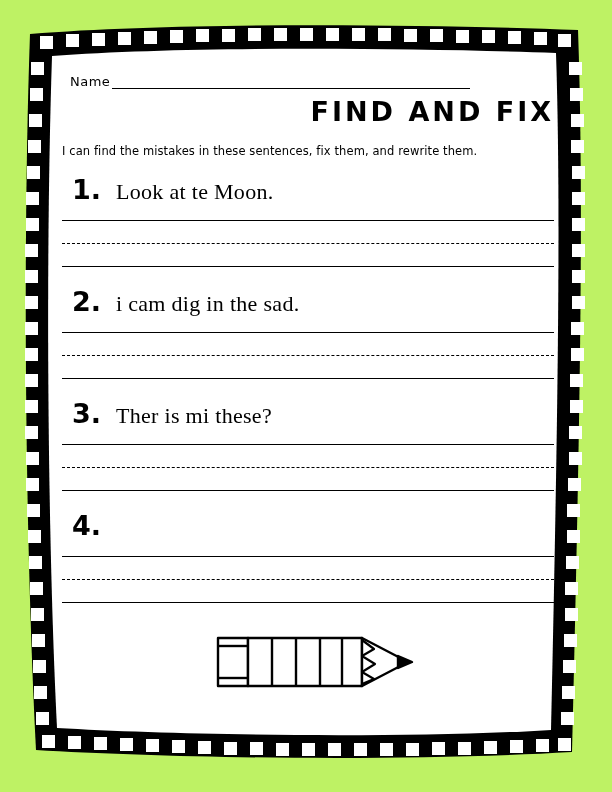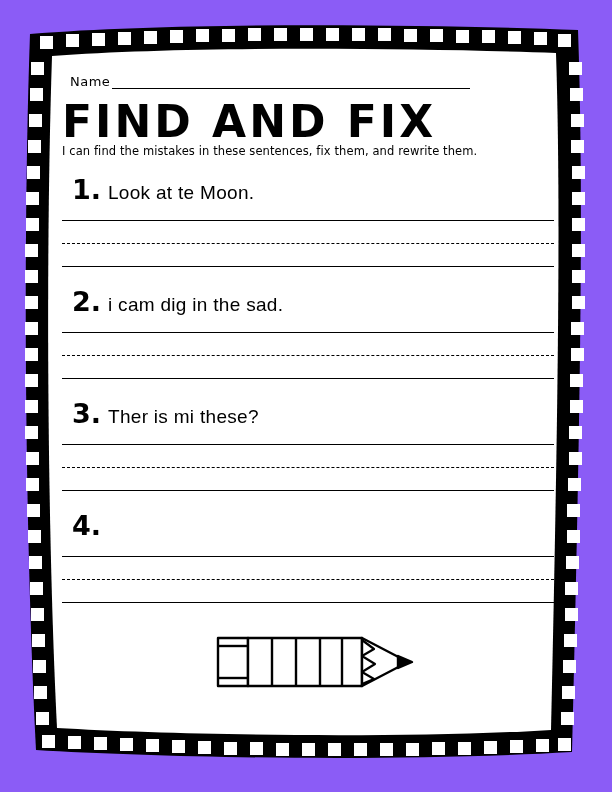--- a/index.html
+++ b/index.html
@@ -11,21 +11,21 @@
     width: 612px;
     height: 792px;
     font-family: "DejaVu Sans", sans-serif;
     overflow: hidden;
   }
 
   #sheet {
     position: relative;
     width: 612px;
     height: 792px;
-    background: #8b5cf6;
+    background: #bef264;
   }
 
   
   #frame {
     position: absolute;
     left: 0;
     top: 0;
     width: 612px;
     height: 792px;
   }
@@ -59,24 +59,24 @@
     border-bottom: 1.6px solid #000;
     margin-left: 2px;
     height: 12px;
   }
 
   .title {
     position: absolute;
     left: 0;
     top: 38px;
     width: 492px;
-    text-align: left;
+    text-align: right;
     font-family: "DejaVu Sans", sans-serif;
     font-weight: bold;
-    font-size: 44px;
+    font-size: 27px;
     letter-spacing: 3px;
     color: #000;
   }
 
   .subtitle {
     position: absolute;
     left: 0;
     top: 86px;
     width: 492px;
     font-family: "DejaVu Sans", sans-serif;
@@ -100,24 +100,25 @@
     width: 46px;
     text-align: left;
     padding-left: 10px;
     font-family: "DejaVu Sans", sans-serif;
     font-weight: bold;
     font-size: 27px;
     color: #000;
     box-sizing: border-box;
   }
   .prob-text {
-    font-family: Liberation Sans, sans-serif;
-    font-size: 19px;
+    font-family: Liberation Serif, serif;
+    font-size: 22px;
     color: #000;
     letter-spacing: 0.3px;
+    margin-left: 8px;
   }
   .rule-solid {
     height: 0;
     border-top: 1.7px solid #000;
     width: 492px;
   }
   .rule-dashed {
     height: 0;
     border-top: 1.5px dashed #000;
     width: 492px;

